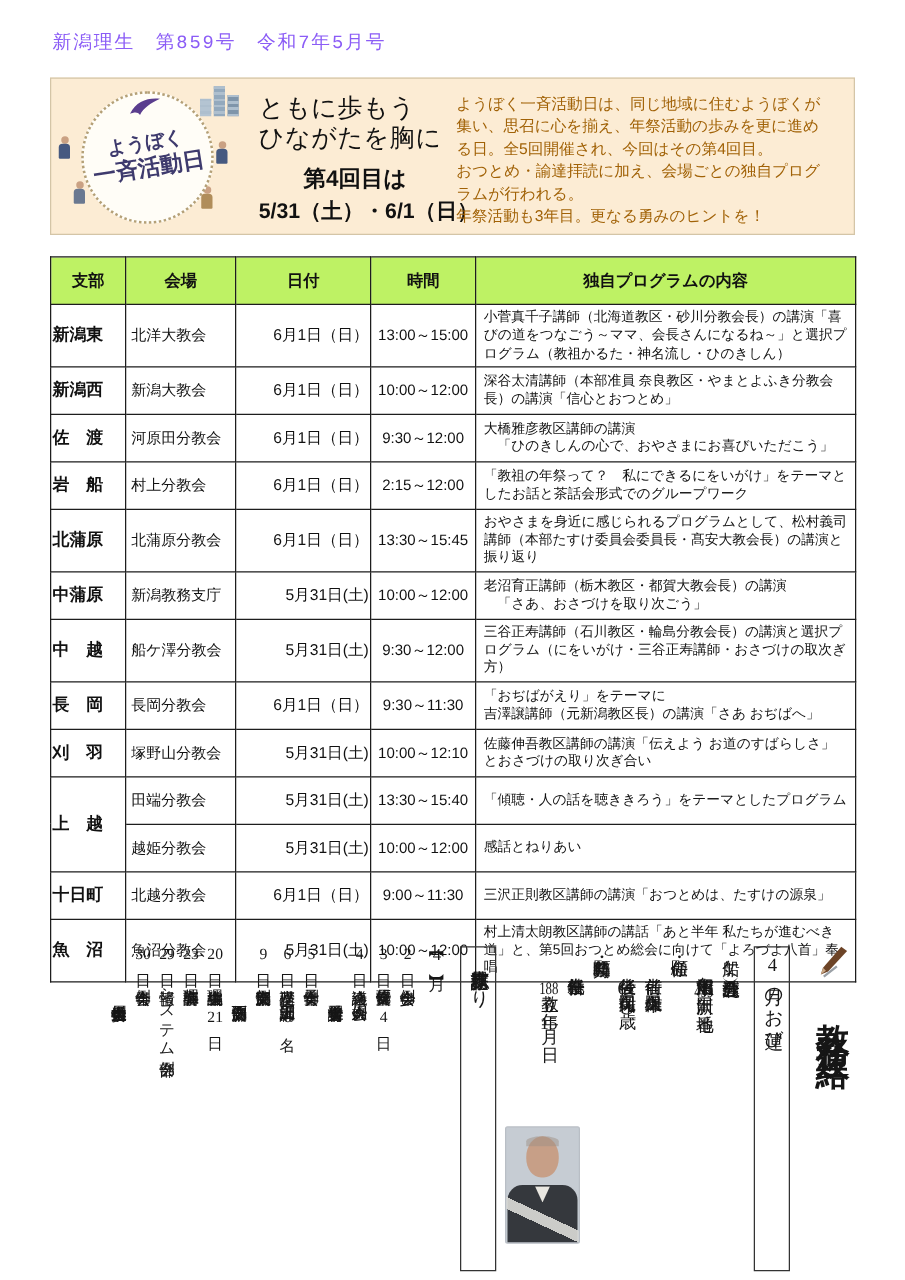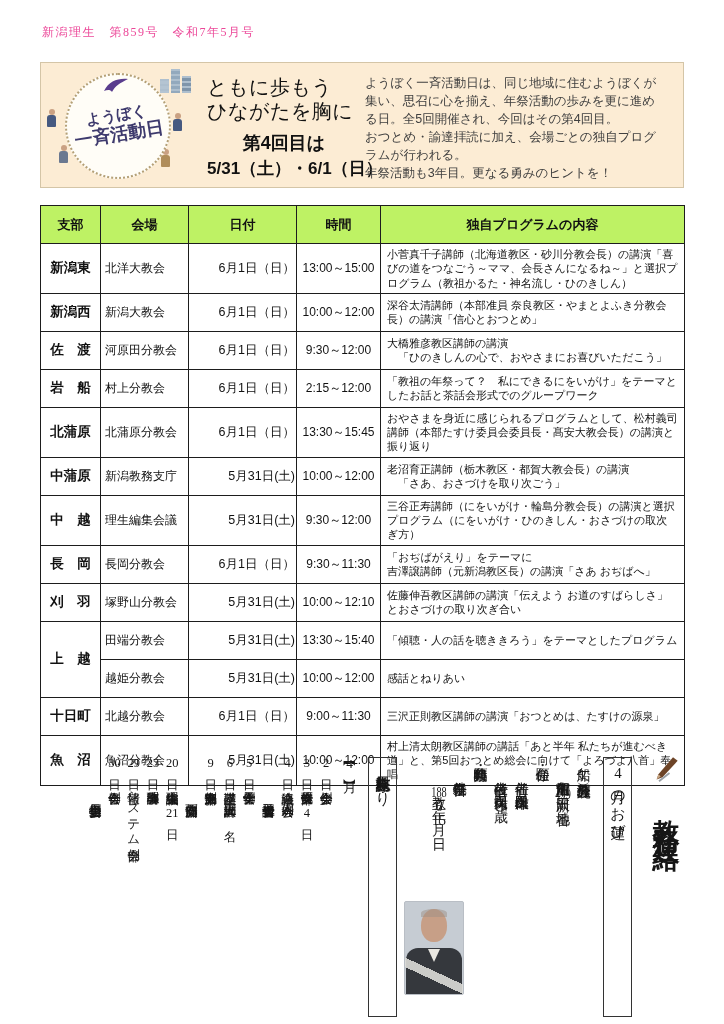--- a/index.html
+++ b/index.html
@@ -1,21 +1,21 @@
 <!DOCTYPE html>
 <html><head>
 <meta charset="utf-8">
 <style>
   html,body{margin:0;padding:0;background:#ffffff;}
   .page{position:relative;width:724px;height:1024px;background:#fff;overflow:hidden;
         font-family:"Liberation Sans",sans-serif;color:#111;}
 
   
-  .masthead{position:absolute;top:24px;left:42px;font-family:Liberation Serif, serif;
-            font-size:12px;letter-spacing:1.5px;color:#ec4899;}
+  .masthead{position:absolute;top:24px;left:42px;font-family:Liberation Mono, monospace;
+            font-size:15px;letter-spacing:1.5px;color:#8b5cf6;}
 
   
   .banner{position:absolute;top:62px;left:40px;width:644px;height:126px;box-sizing:border-box;
           background:#fcecd4;border:1px solid #d4c5a7;display:flex;}
   .logo-wrap{position:relative;width:152px;flex:none;}
   .logo-circle{position:absolute;left:24px;top:10px;width:102px;height:102px;border:2px dotted #b4a077;
                border-radius:50%;background:#fffdf7;display:flex;align-items:center;justify-content:center;}
   .logo-text{font-family:"Liberation Serif","DejaVu Serif",serif;color:#3e3a6d;font-weight:700;
              transform:rotate(-9deg);text-align:center;line-height:1.15;}
   .logo-text .l1{font-size:15px;display:block;}
@@ -30,28 +30,28 @@
   .fig{position:absolute;width:9px;height:18px;}
   .fig::before{content:"";position:absolute;left:2px;top:0;width:6px;height:6px;border-radius:50%;background:#caa183;}
   .fig::after{content:"";position:absolute;left:0;top:6px;width:9px;height:12px;border-radius:3px 3px 1px 1px;background:#465980;}
   .fig.tan::after{background:#b08d5a;}
   .fig.slate::after{background:#6a7890;}
 
   .banner-title{width:168px;flex:none;padding:12px 0 0 14px;box-sizing:border-box;}
   .b-title{font-size:20px;font-weight:400;line-height:1.22;white-space:pre-line;letter-spacing:.5px;}
   .b-sub{font-size:18px;font-weight:800;margin-top:7px;text-align:center;}
   .b-dates{font-size:17px;font-weight:800;margin-top:2px;white-space:nowrap;}
-  .banner-desc{flex:1;padding:11px 12px 0 4px;font-size:12.5px;line-height:1.44;white-space:pre-line;color:#404040;}
+  .banner-desc{flex:1;padding:11px 12px 0 4px;font-size:12.5px;line-height:1.44;white-space:pre-line;color:#a16207;}
 
   
   table.schedule{position:absolute;top:205px;left:40px;width:644px;border-collapse:collapse;table-layout:fixed;}
   .schedule th,.schedule td{border:1px solid #1d1d1d;box-sizing:border-box;}
   .schedule th{font-size:13px;font-weight:600;padding:7px 2px;background:#bef264;}
   .schedule tr{height:38px;}
-  td.branch{font-weight:700;font-size:13.5px;text-align:center;padding:2px 1px;}
+  td.branch{font-weight:700;font-size:13.5px;text-align:left;padding:2px 1px;}
   td.venue{font-size:12px;padding:2px 4px;}
   td.date{font-size:12.5px;text-align:right;padding:2px 1px;}
   td.time{font-size:12px;text-align:center;padding:2px 1px;}
   td.content{font-size:11px;line-height:1.3;padding:3px 6px;white-space:pre-line;}
 
   
   .affairs{position:absolute;top:755px;left:40px;width:644px;height:262px;
            writing-mode:vertical-rl;font-family:"Liberation Serif","DejaVu Serif",serif;color:#161616;}
   .a-title-block{margin-left:16px;}
   .pencil{display:inline-block;margin-bottom:10px;}
@@ -173,24 +173,24 @@
     <tr>
       <td class="branch">中蒲原</td>
       <td class="venue">新潟教務支庁</td>
       <td class="date">5月31日(土)</td>
       <td class="time">10:00～12:00</td>
       <td class="content">老沼育正講師（栃木教区・都賀大教会長）の講演
 　「さあ、おさづけを取り次ごう」</td>
     </tr>
     <tr>
       <td class="branch">中　越</td>
-      <td class="venue">理生編集会議</td>
+      <td class="venue">船ケ澤分教会</td>
       <td class="date">5月31日(土)</td>
       <td class="time">9:30～12:00</td>
-      <td class="content">三谷正寿講師（にをいがけ・輪島分教会長）の講演と選択プログラム（にをいがけ・ひのきしん・おさづけの取次ぎ方）</td>
+      <td class="content">三谷正寿講師（石川教区・輪島分教会長）の講演と選択プログラム（にをいがけ・三谷正寿講師・おさづけの取次ぎ方）</td>
     </tr>
     <tr>
       <td class="branch">長　岡</td>
       <td class="venue">長岡分教会</td>
       <td class="date">6月1日（日）</td>
       <td class="time">9:30～11:30</td>
       <td class="content">「おぢばがえり」をテーマに
 吉澤譲講師（元新潟教区長）の講演「さあ おぢばへ」</td>
     </tr>
     <tr>

